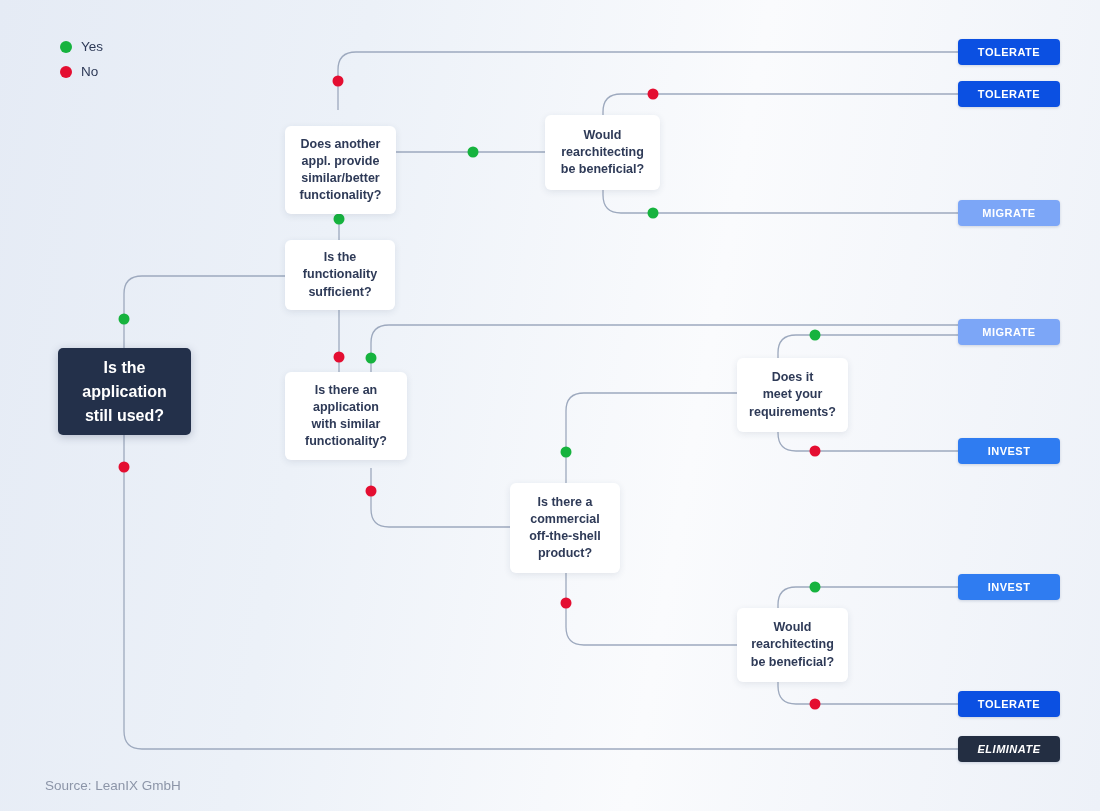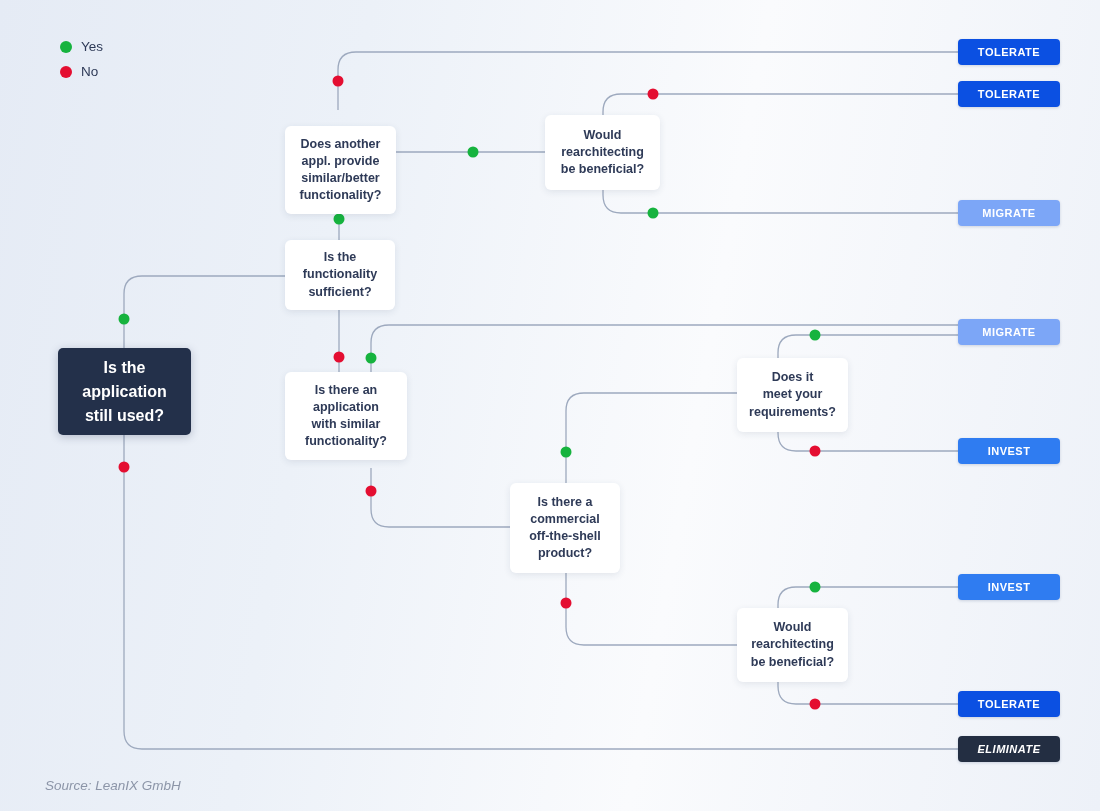--- a/index.html
+++ b/index.html
@@ -42,21 +42,21 @@
   
   .pill{
     position:absolute;left:958px;width:102px;height:26px;border-radius:4px;
     display:flex;align-items:center;justify-content:center;
     color:#ffffff;font-size:11px;font-weight:700;letter-spacing:.5px;
     box-shadow:0 1px 3px rgba(30,50,100,.18);
   }
   .b0{top:39px;} .b1{top:81px;} .b2{top:200px;} .b3{top:319px;}
   .b4{top:438px;} .b5{top:574px;} .b6{top:691px;} .b7{top:736px;}
   
-  .source{position:absolute;left:45px;top:778px;font-size:13.5px;font-style:italic;color:#8c95a8;font-weight:500;}
+  .source{position:absolute;left:45px;top:778px;font-size:13.5px;color:#8c95a8;font-weight:500;}
 </style>
 </head>
 <body>
 
 <div class="canvas">
 
   <svg class="edges" width="1100" height="811" style="stroke: rgb(157, 169, 190);">
     <path d="M124 348 L124 294 Q124 276 142 276 L285 276"></path>
     <path d="M124 435 L124 731 Q124 749 142 749 L958 749"></path>
     <path d="M339 240 L339 198"></path>

